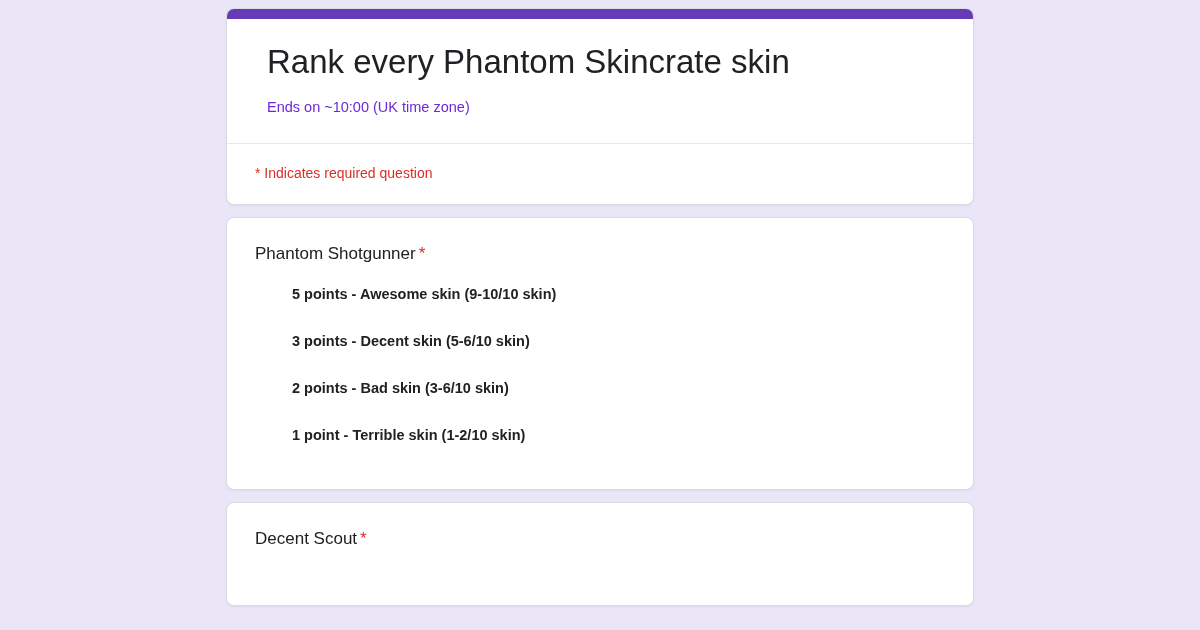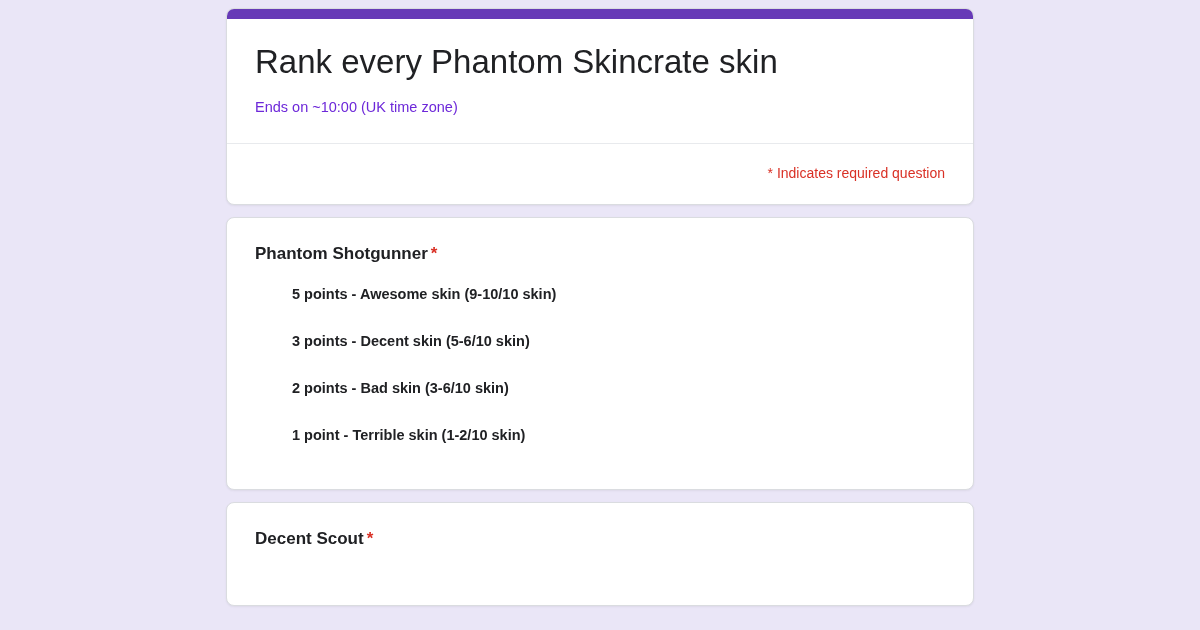--- a/index.html
+++ b/index.html
@@ -43,21 +43,21 @@
     margin-bottom: 12px;
   }
 
   .header-stripe {
     height: 10px;
     background: #673ab7;
     width: 100%;
   }
 
   .header-body {
-    padding: 22px 28px 26px 28px;
+    padding: 22px 28px 26px 40px;
   }
 
   .form-title {
     font-size: 33px;
     line-height: 42px;
     font-weight: 400;
     color: #202124;
     letter-spacing: 0;
   }
 
@@ -77,34 +77,33 @@
 
   .required-note-row {
     padding: 20px 28px 22px 28px;
   }
 
   .required-note {
     font-size: 14px;
     line-height: 18px;
     color: #d93025;
     font-weight: 400;
-    text-align: right;
   }
 
   
   .question-card {
     margin-bottom: 12px;
     padding: 24px 28px 28px 28px;
   }
 
   .question-title {
     font-size: 17px;
     line-height: 24px;
     color: #202124;
-    font-weight: 700;
+    font-weight: 400;
     margin-bottom: 14px;
   }
 
   .required-star {
     color: #d93025;
     margin-left: 3px;
   }
 
   .option-list {
     list-style: none;

